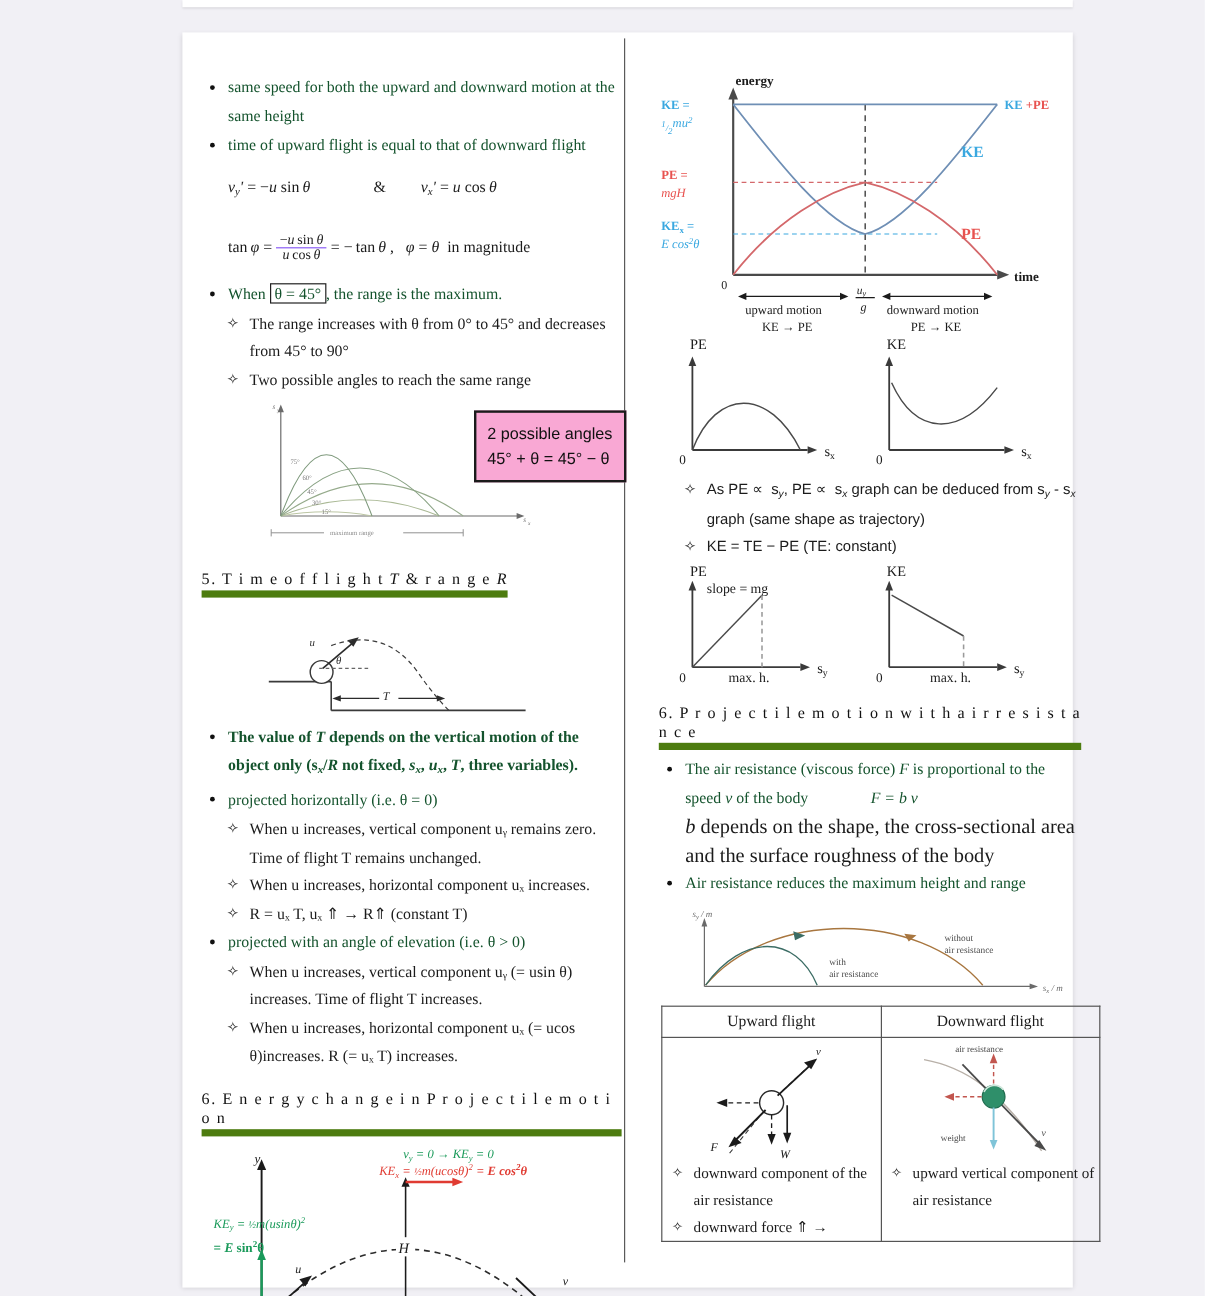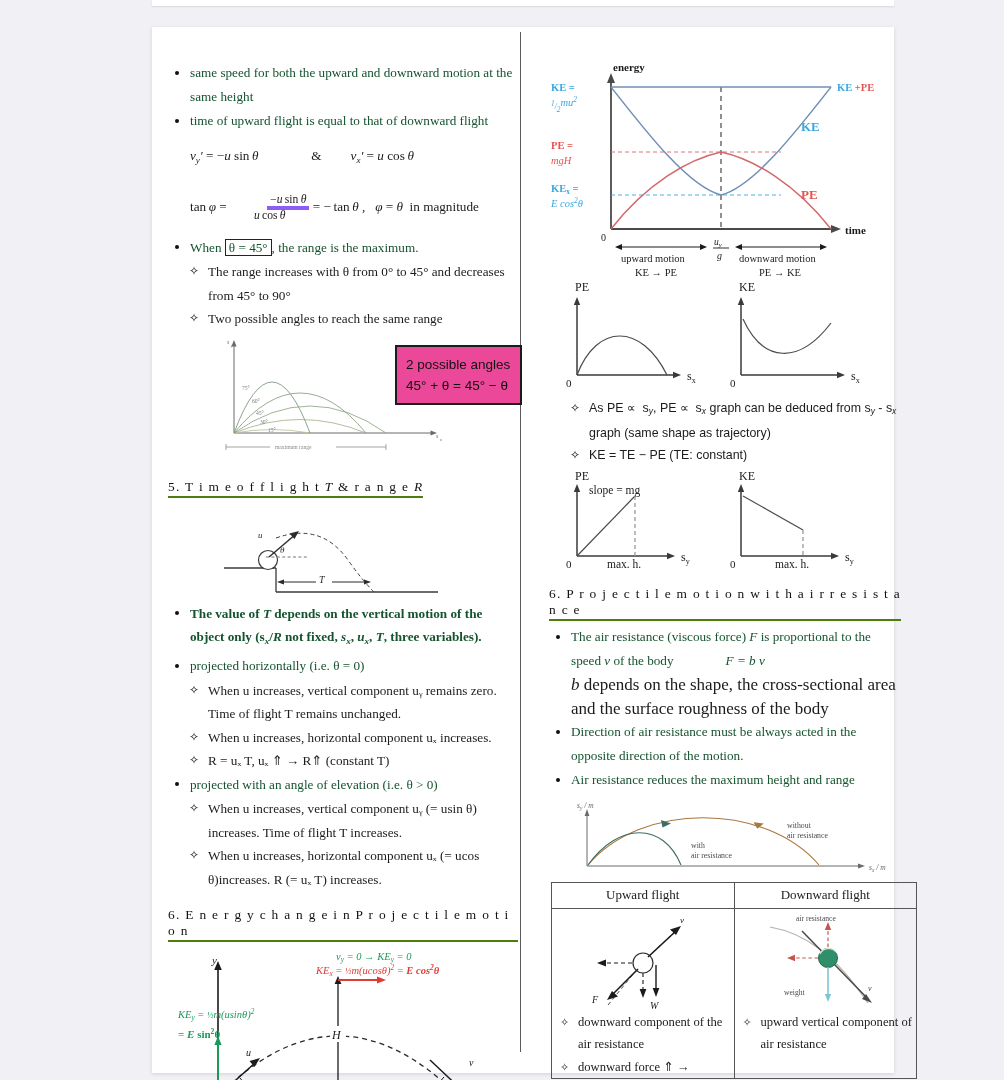--- a/index.html
+++ b/index.html
@@ -35,35 +35,35 @@
   .bullet.bold{font-weight:bold;}
   .diamond{
     position:relative;padding-left:40px;font-size:13.2px;line-height:23.5px;
     color:#1b1b1b;
   }
   .diamond::before{
     content:"\2727";position:absolute;left:21px;top:0px;font-size:12px;color:#222;
   }
   .sect-head{
     font-size:13.4px;letter-spacing:1.3px;color:#111;
-    border-bottom:2px solid #4d7c0f;display:inline-block;padding-bottom:1px;
+    border-bottom:6px solid #4d7c0f;display:inline-block;padding-bottom:1px;
     margin:0 0 4px 0;
   }
   .sect-head i{font-style:italic;}
   .eq{font-size:13.2px;line-height:23.5px;color:#1b1b1b;}
   i.v,i.m{font-style:italic;}
   .sub{font-size:.68em;vertical-align:-0.28em;font-style:italic;}
   .frac{display:inline-block;vertical-align:middle;text-align:center;font-size:.88em;line-height:1.05;}
-  .frac .num{display:block;border-bottom:4px solid #8b5cf6;padding:0 3px;margin-left:37px;}
+  .frac .num{display:block;border-bottom:1px solid #8b5cf6;padding:0 3px;}
   .frac .den{display:block;padding:0 3px;}
   .boxed{border:1px solid #222;padding:0 3px;}
 
   
   .angles-box{
-    position:absolute;border:2px solid #1b1b1b;background:#ec4899;
+    position:absolute;border:2px solid #1b1b1b;background:#f9a8d4;
     font-family:"Liberation Sans",sans-serif;font-size:13.5px;color:#111;
     padding:7px 9px;line-height:21px;
   }
 
   
   .fig{display:block;}
   text{font-family:"Liberation Serif",serif;}
 
   
   .flt-table{
@@ -383,21 +383,20 @@
         <span>P r o j e c t i l e   m o t i o n   w i t h   a i r   r e s i s t a n c e</span>
       </span>
     </div>
 
     <div class="bullet">
       The air resistance (viscous force) <i>F</i> is proportional to the speed <i>v</i> of the body<span style="display:inline-block;width:52px"></span><span style="font-style:italic">F = b v</span>
     </div>
     <div style="padding-left:22px;font-size:17px;line-height:23.5px;color:#1b1b1b;">
       <i>b</i> depends on the shape, the cross-sectional area and the surface roughness of the body
     </div>
-    <div class="bullet">Direction of air resistance must be always acted in the opposite direction of the motion.</div>
     <div class="bullet">Air resistance reduces the maximum height and range</div>
 
     <svg class="fig" width="330" height="82" viewBox="0 0 330 82" style="margin:4px 0 4px 18px;">
       <line x1="20" y1="70" x2="20" y2="18" stroke="#6a6a6a" stroke-width="1"></line>
       <polygon points="20,13 17.6,20 22.4,20" fill="#6a6a6a"></polygon>
       <line x1="20" y1="70" x2="292" y2="70" stroke="#6a6a6a" stroke-width="1"></line>
       <polygon points="298,70 291,67.6 291,72.4" fill="#6a6a6a"></polygon>
       <text x="10" y="12" font-size="7.5" font-style="italic" fill="#6a6a6a">s<tspan font-size="5.4" dy="1.8">y</tspan><tspan dy="-1.8"> / m</tspan></text>
       <text x="302" y="74" font-size="7.5" font-style="italic" fill="#6a6a6a">s<tspan font-size="5.4" dy="1.8">x</tspan><tspan dy="-1.8"> / m</tspan></text>
 

